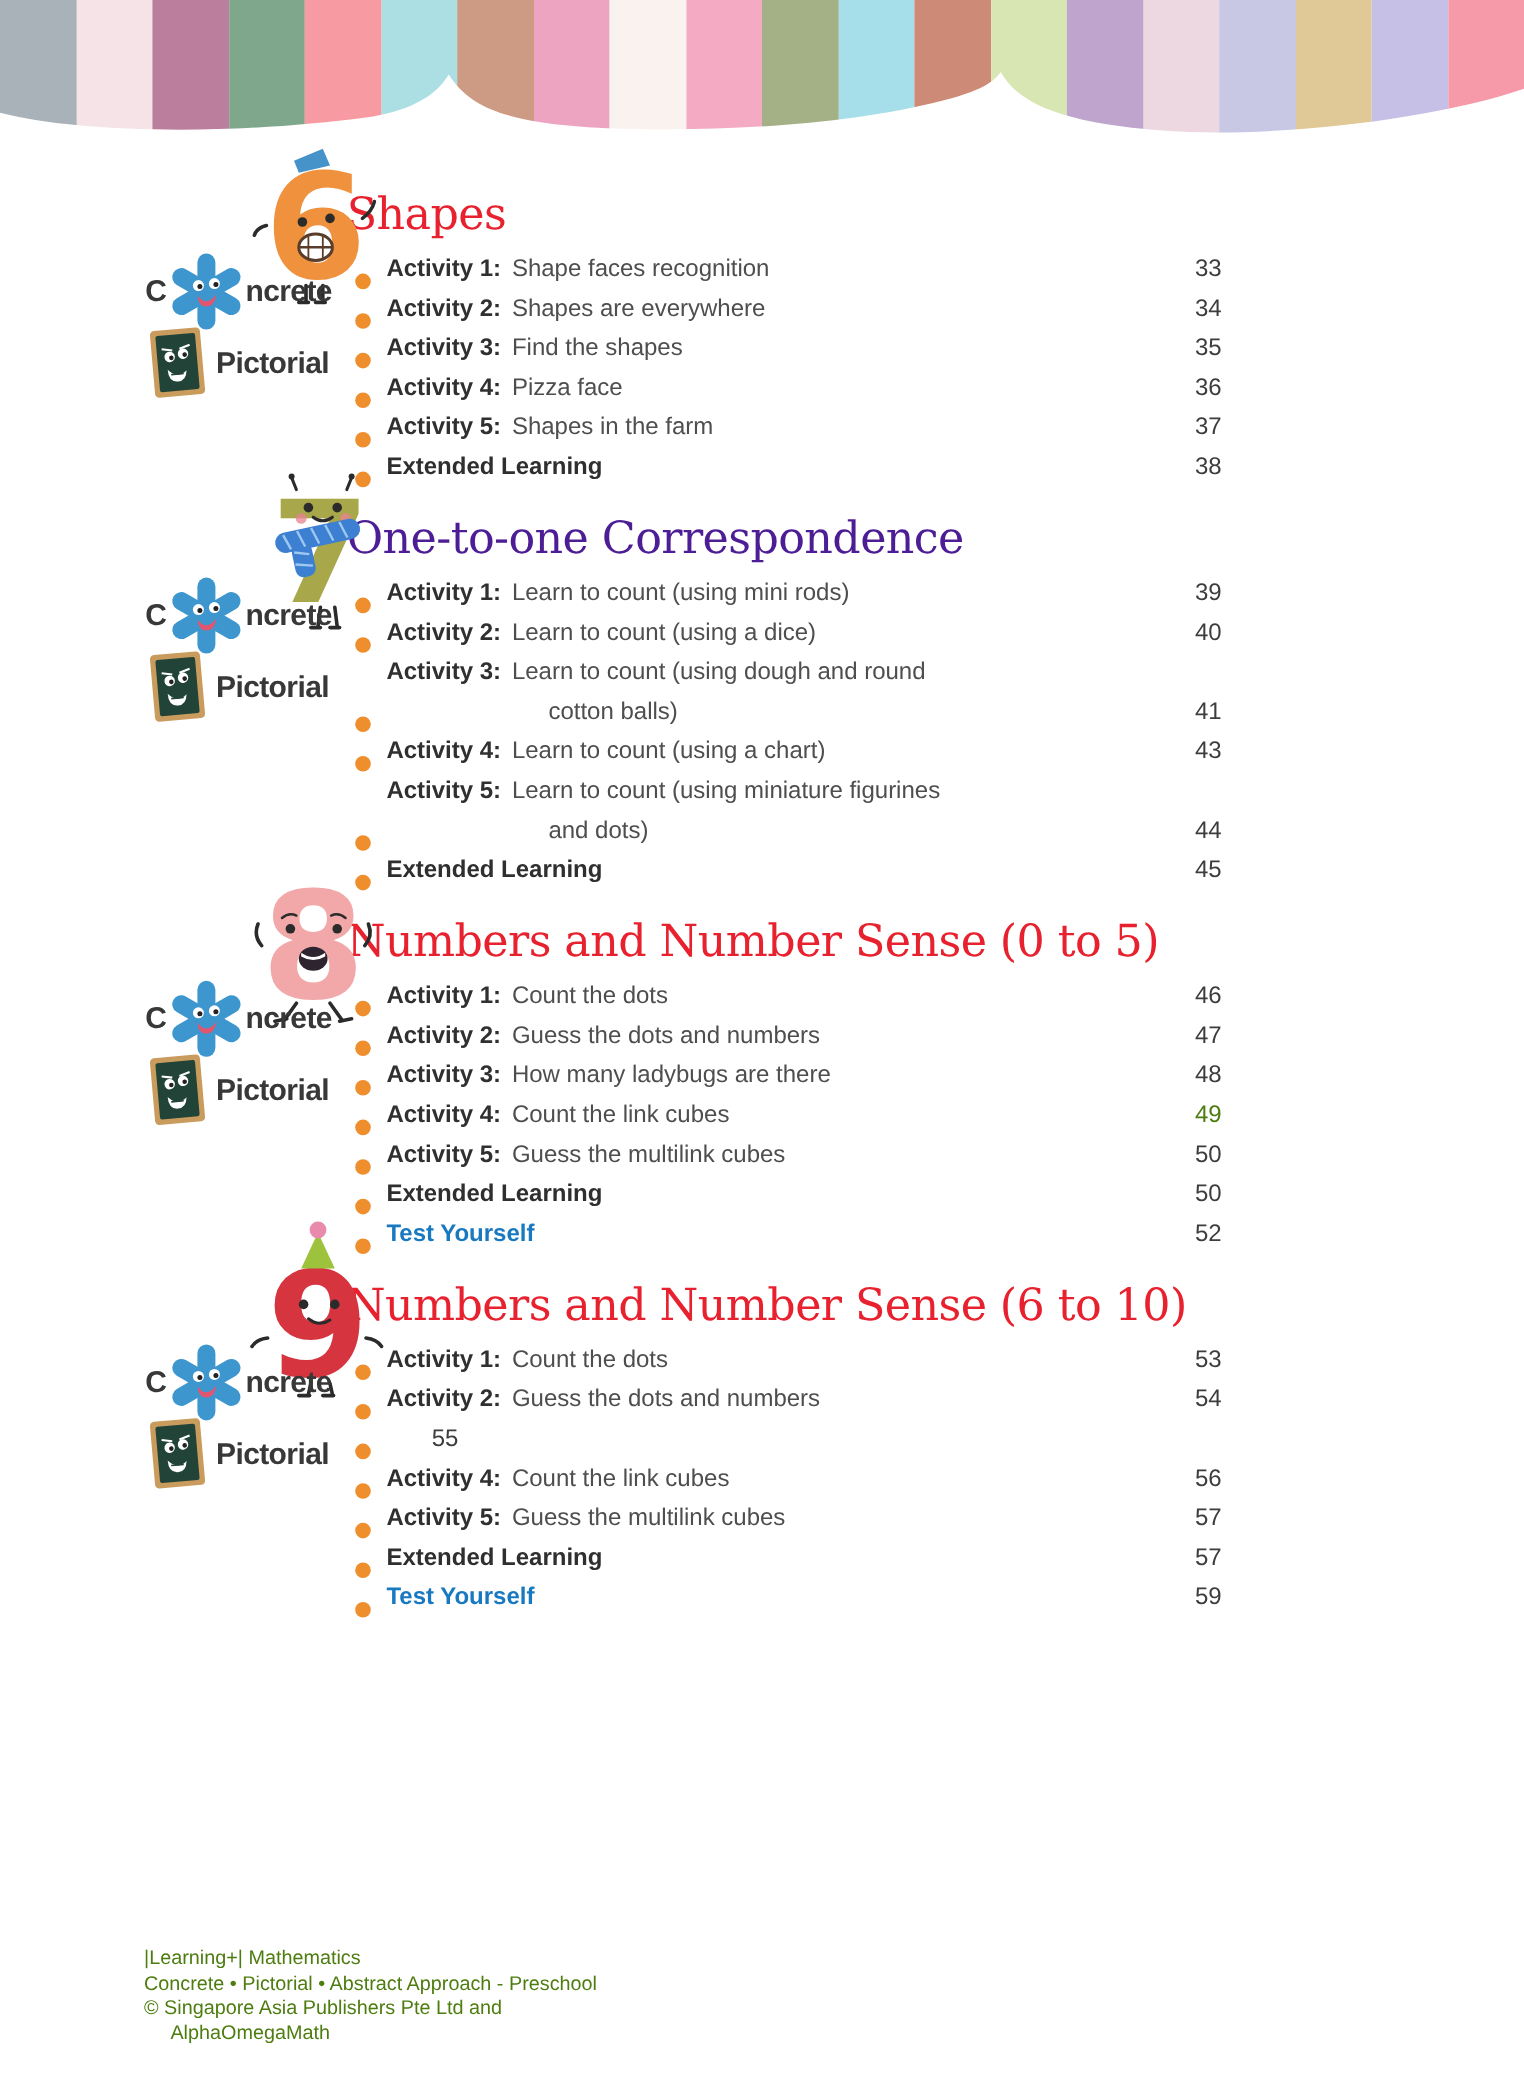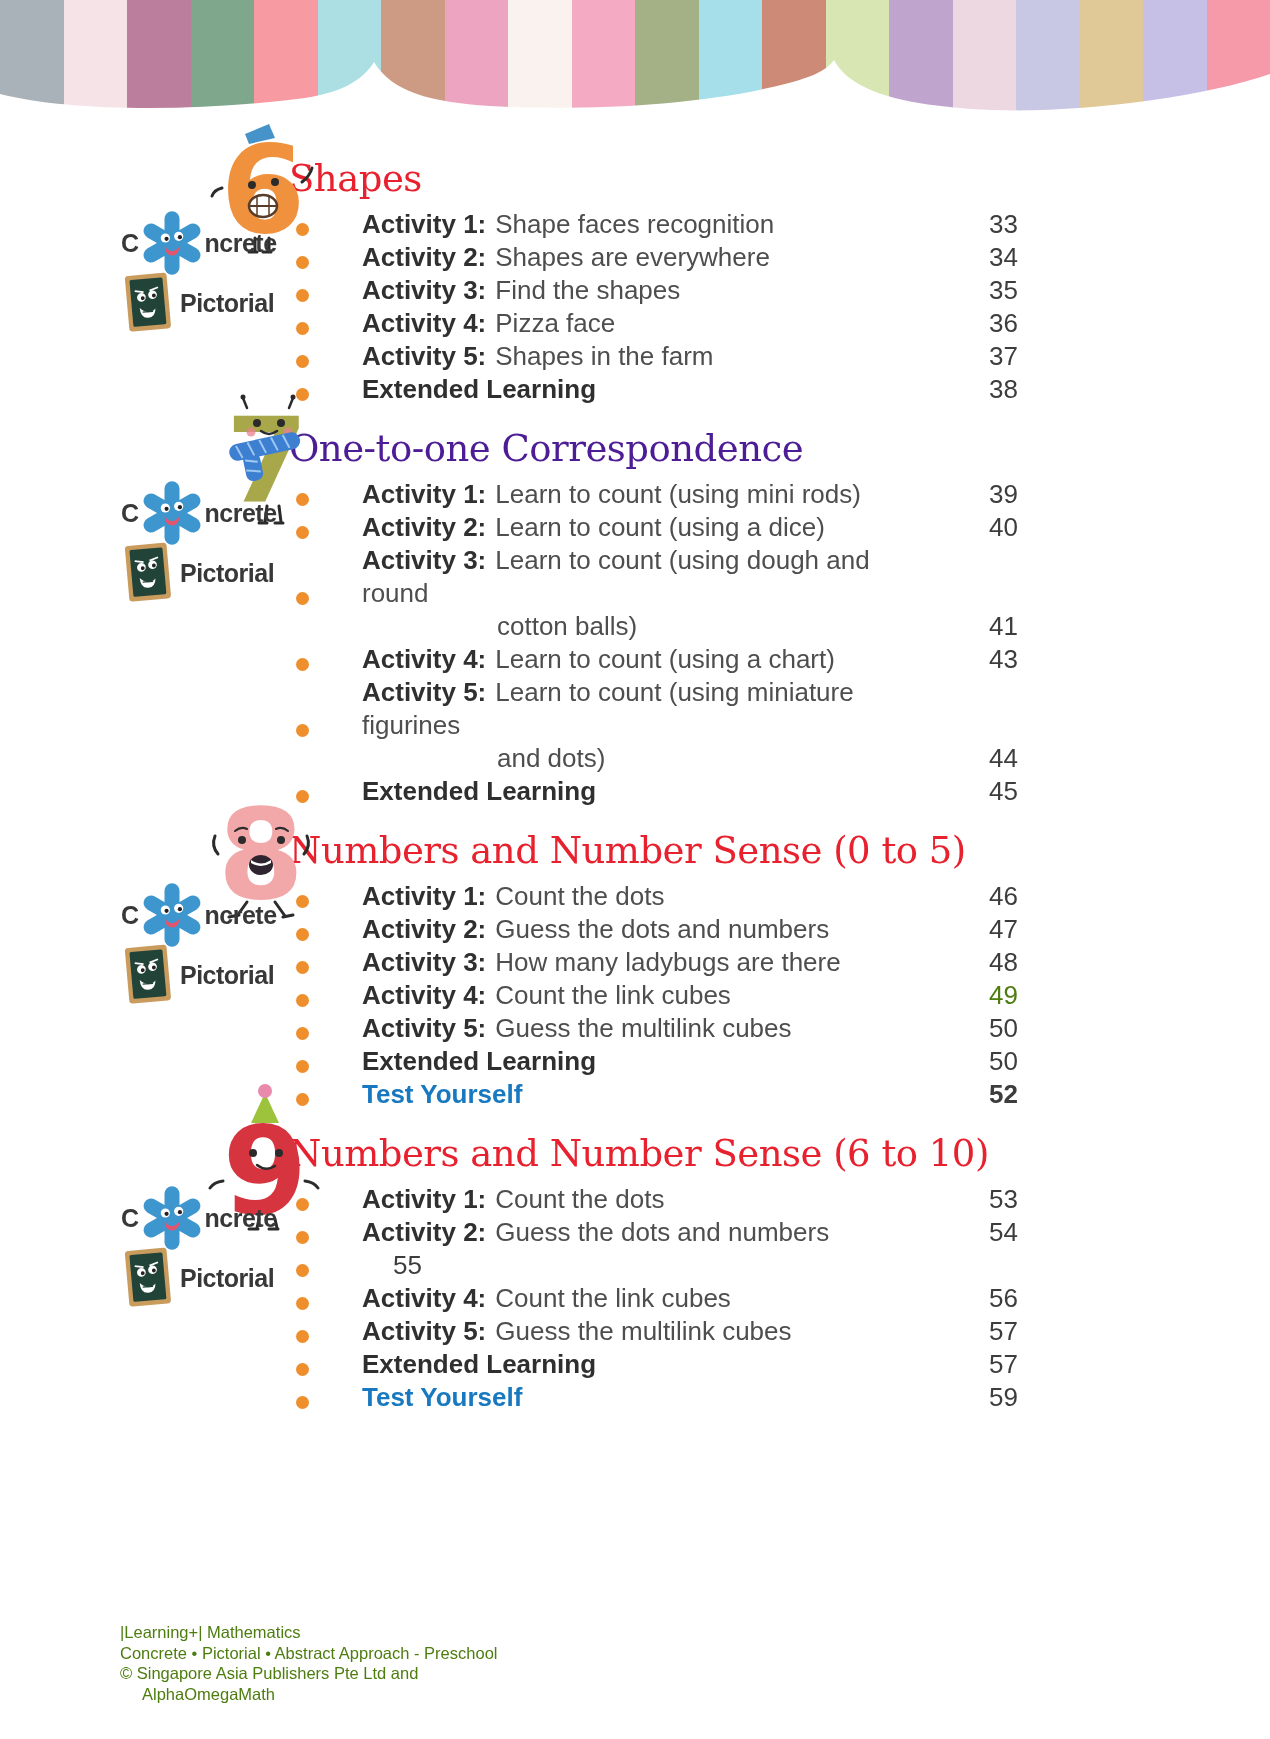--- a/index.html
+++ b/index.html
@@ -12,21 +12,21 @@
   .banner .stripe{flex:1 1 0;height:130px;}
   .wave{position:absolute;top:0;left:0;width:1270px;height:132px;pointer-events:none;}
 
   
   .content{position:absolute;top:110px;left:0;width:1270px;padding-top:46px;}
   .sec{position:relative;padding-left:289px;padding-right:252px;}
   .sec + .sec{margin-top:20px;}
   .title{font-family:"DejaVu Serif",serif;font-weight:normal;font-size:37px;
          line-height:46px;margin:0 0 6px 0;letter-spacing:-0.5px;}
   .rows{}
-  .row{display:flex;align-items:center;line-height:33px;font-size:26px;gap:40px;}
+  .row{display:flex;align-items:flex-end;line-height:33px;font-size:20px;}
   .bullet{width:13px;height:13px;border-radius:50%;margin:10px 13px 0 7px;flex:none;}
   .txt{flex:1 1 auto;color:#4e4e4e;}
   .lbl{font-weight:bold;color:#303030;margin-right:9px;}
   .l2{display:block;padding-left:135px;}
   .pg{width:60px;text-align:right;color:#3d3d3d;align-self:flex-end;flex:none;}
   .row--extended .lbl{color:#2f2f2f;}
 
   
   .char{position:absolute;pointer-events:none;}
   .char svg text{font-family:"DejaVu Sans",sans-serif;}
@@ -345,21 +345,21 @@
             <span class="pg" style="color: rgb(61, 61, 61);">50</span>
           </div>
           <div class="row row--extended">
             <span class="bullet" style="background: rgb(238, 142, 44);"></span>
             <span class="txt"><span class="lbl">Extended Learning</span></span>
             <span class="pg" style="color: rgb(61, 61, 61);">50</span>
           </div>
           <div class="row row--test">
             <span class="bullet" style="background: rgb(238, 142, 44);"></span>
             <span class="txt"><span class="lbl" style="color: rgb(24, 121, 192);">Test Yourself</span></span>
-            <span class="pg" style="color: rgb(61, 61, 61); font-weight: bold;">52</span>
+            <span class="pg" style="color: rgb(61, 61, 61);">52</span>
           </div>
         </div>
       </section>
       <section class="sec">
         <div class="char" style="left: 205px; top: -50px;"><svg width="118" height="152" viewBox="0 0 118 152">
  <text x="60" y="132" text-anchor="middle" font-weight="bold" font-size="122" fill="#d63540">9</text>
  <polygon points="46,42 74,42 60,12" fill="#9dc23c"></polygon>
  <circle cx="60" cy="10" r="7" fill="#e989ac"></circle>
  <circle cx="48" cy="72" r="4" fill="#2b2b2b"></circle>
             <circle cx="74" cy="72" r="4" fill="#2b2b2b"></circle>

